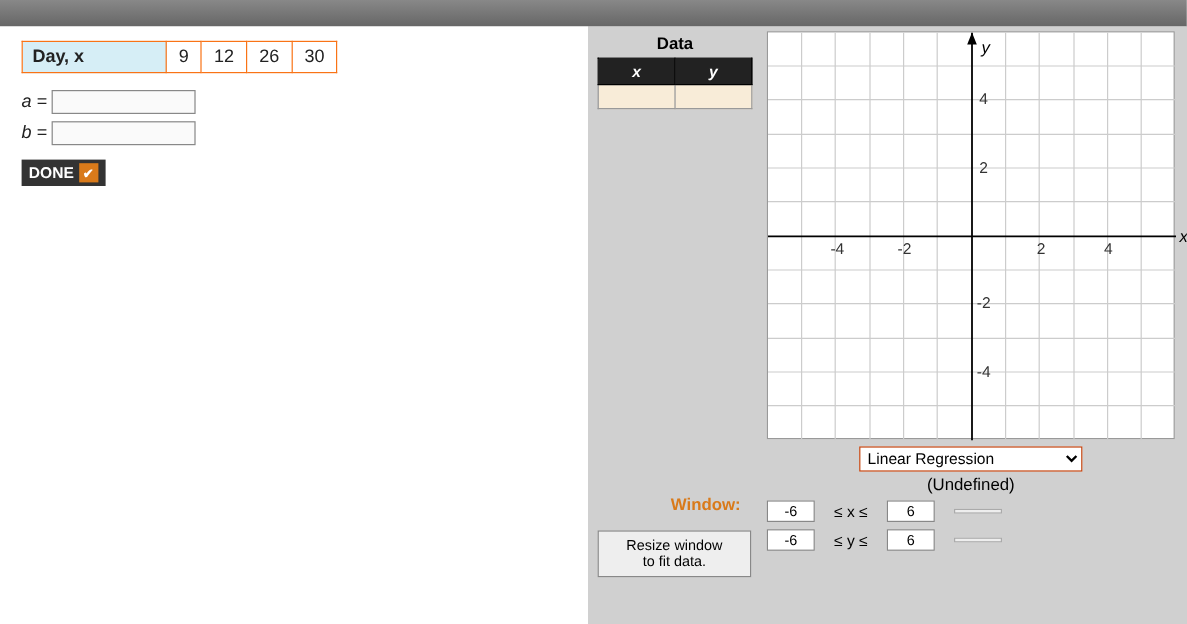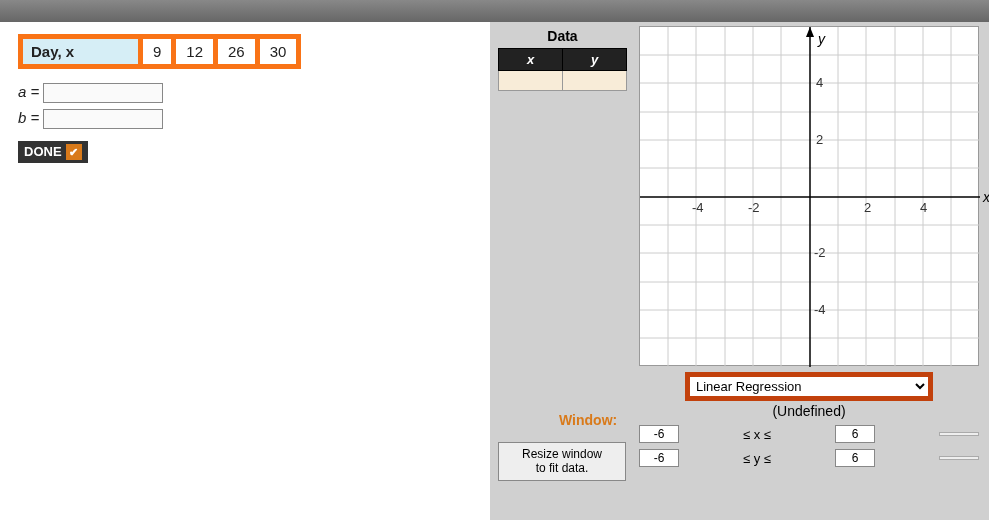--- a/index.html
+++ b/index.html
@@ -25,21 +25,21 @@
     padding: 12px 18px;
     font-size: 15px;
     color: #222;
   }
   .prompt { margin-bottom: 10px; }
   .data-table {
     border-collapse: collapse;
     margin-bottom: 14px;
   }
   .data-table td, .data-table th {
-    border: 5px solid #f97316;
+    border: 1px solid #f97316;
     padding: 4px 10px;
     text-align: center;
     font-size: 15px;
   }
   .data-table .hdr {
     background: #d6eef6;
     text-align: left;
     font-weight: bold;
     padding: 4px 8px;
     width: 120px;
@@ -140,33 +140,33 @@
     border: 1px solid #999;
     margin: 0 auto;
   }
   .graph-box .grid line { stroke: #ccc; stroke-width: 1; }
   .graph-box .axis line { stroke: #000; stroke-width: 1.5; }
   .graph-box text { font-size: 13px; fill: #333; }
   .axis-label-y { position: absolute; top: 4px; left: 178px; font-style: italic; font-size: 14px; }
   .axis-label-x { position: absolute; top: 162px; right: -12px; font-style: italic; font-size: 14px; }
 
   .reg-select {
-    width: 248px;
+    width: 186px;
     font-size: 13px;
     margin-top: 6px;
-    border: 5px solid #c2410c;
+    border: 1px solid #c2410c;
     background: #fff;
     padding: 1px 2px;
   }
   .undef { text-align: center; font-weight: normal; font-size: 14px; margin-top: 2px; }
   .window-row {
     display: flex;
     align-items: center;
-    justify-content: space-between;
-    gap: 6px;
+    justify-content: flex-start;
+    gap: 16px;
     font-size: 13px;
     margin-top: 6px;
   }
   .window-label { color: #d97a1a; font-weight: bold; font-size: 14px; margin-right: 10px; }
   .win-input {
     width: 40px;
     border: 1px solid #888;
     background: #fff;
     text-align: center;
     font-size: 12px;

